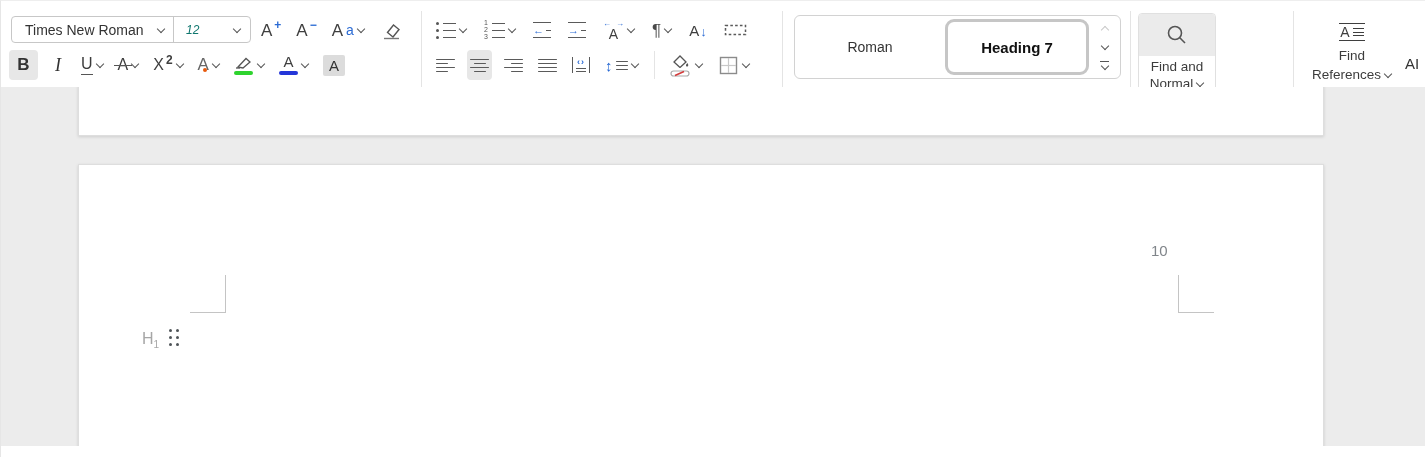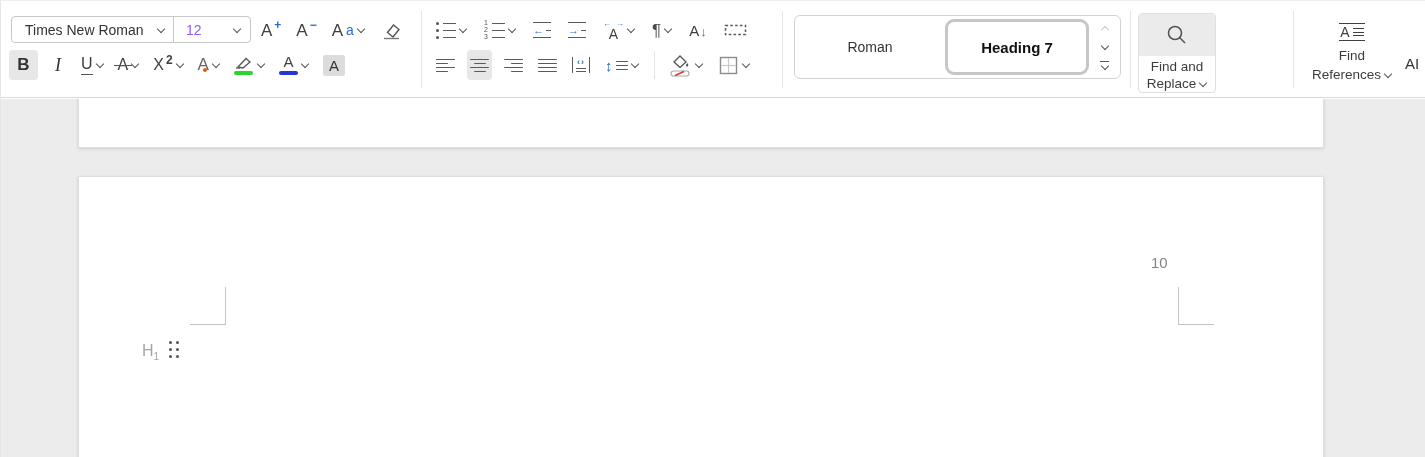--- a/index.html
+++ b/index.html
@@ -28,21 +28,21 @@
   .blue { color:#2b6bd4; }
 
   
   .font-combo { position:absolute; left:10px; top:15px; width:240px; height:27px;
     border:1px solid #c7c7c7; border-radius:4px; display:flex; align-items:center; background:#fff; }
   .combo-half { display:flex; align-items:center; height:100%; }
   .combo-half.name { flex:1; padding:0 8px 0 13px; }
   .combo-half.name span.val { flex:1; font-size:14px; color:#333; white-space:nowrap; }
   .combo-sep { width:1px; height:100%; background:#c7c7c7; }
   .combo-half.size { width:76px; padding:0 9px 0 12px; }
-  .combo-half.size span.val { flex:1; font-size:14px; color:#8b5cf6; }
+  .combo-half.size span.val { flex:1; font-size:12px; color:#0f766e;font-style:italic; }
 
   .row1-font { position:absolute; left:257px; top:13px; height:32px; display:flex; gap:9px; align-items:center; }
   .row2-font { position:absolute; left:8px;  top:48px; height:32px; display:flex; gap:8px; align-items:center; }
   .row1-para { position:absolute; left:432px; top:13px; height:32px; display:flex; gap:11px; align-items:center; }
   .row2-para { position:absolute; left:432px; top:48px; height:32px; display:flex; gap:9px; align-items:center; }
 
   .bold-ltr { font-weight:bold; font-size:17px; color:#333; }
   .ital-ltr { font-style:italic; font-family:"Liberation Serif",serif; font-size:18px; color:#333; }
   .undl { border-bottom:1.8px solid #555; padding-bottom:1px; font-size:16px; }
   .strikeA { position:relative; font-size:16px; }
@@ -119,21 +119,21 @@
   .wt-btn { left:1300px; top:14px; width:102px; height:80px; padding-top:8px; gap:2px; }
   .wt-icon { display:flex; flex-direction:column; align-items:center; gap:2px; margin-bottom:4px; }
   .wt-icon .hline { width:26px; border-top:1.6px solid #3f3f3f; }
   .wt-icon .body { display:flex; align-items:center; gap:3px; }
   .wt-icon .body .a { font-size:14px; line-height:12px; color:#3f3f3f; }
   .wt-icon .body .tl { display:flex; flex-direction:column; gap:2.5px; }
   .wt-icon .body .tl i { display:block; width:11px; border-top:1.5px solid #3f3f3f; }
   .ai-lbl { position:absolute; left:1404px; top:54px; font-size:15px; color:#333; }
 
   
-  .doc-area { position:absolute; left:0; top:98px; width:1425px; height:359px;
+  .doc-area { position:absolute; left:0; top:86px; width:1425px; height:359px;
     background:#ececec; overflow:hidden; }
   .page { position:absolute; left:77px; width:1246px; background:#fff;
     border:1px solid #dedede; box-shadow:0 1px 3px rgba(0,0,0,0.13); }
   .page-prev { top:-2px; height:51px; }
   .page-main { top:77px; height:300px; }
 
   .page-number { position:absolute; left:1072px; top:77px; font-size:15px; color:#80858a; }
   .corner { position:absolute; width:36px; height:38px; }
   .corner.tl { left:111px; top:110px; border-right:1px solid #c4c4c4; border-bottom:1px solid #c4c4c4; }
   .corner.tr { left:1099px; top:110px; border-left:1px solid #c4c4c4; border-bottom:1px solid #c4c4c4; }
@@ -417,21 +417,21 @@
     <div class="big-btn fr-btn">
       <div class="fr-icon-zone">
         <svg width="26" height="26" viewBox="0 0 26 26">
           <circle cx="11" cy="11" r="6.5" fill="none" stroke="#555" stroke-width="1.6"></circle>
           <line x1="15.8" y1="15.8" x2="21" y2="21" stroke="#555" stroke-width="1.6"></line>
         </svg>
       </div>
       <div class="fr-labels">
         <span class="lbl">Find and</span>
         <span class="lbl-row">
-            <span class="lbl">Replace</span>
+            <span class="lbl">Normal</span>
             <span class="chv"></span>
           </span>
       </div>
     </div>
 
 
     <div class="vdiv" style="left:1292px"></div>
 
     <div class="big-btn wt-btn">
       <div class="wt-icon">

